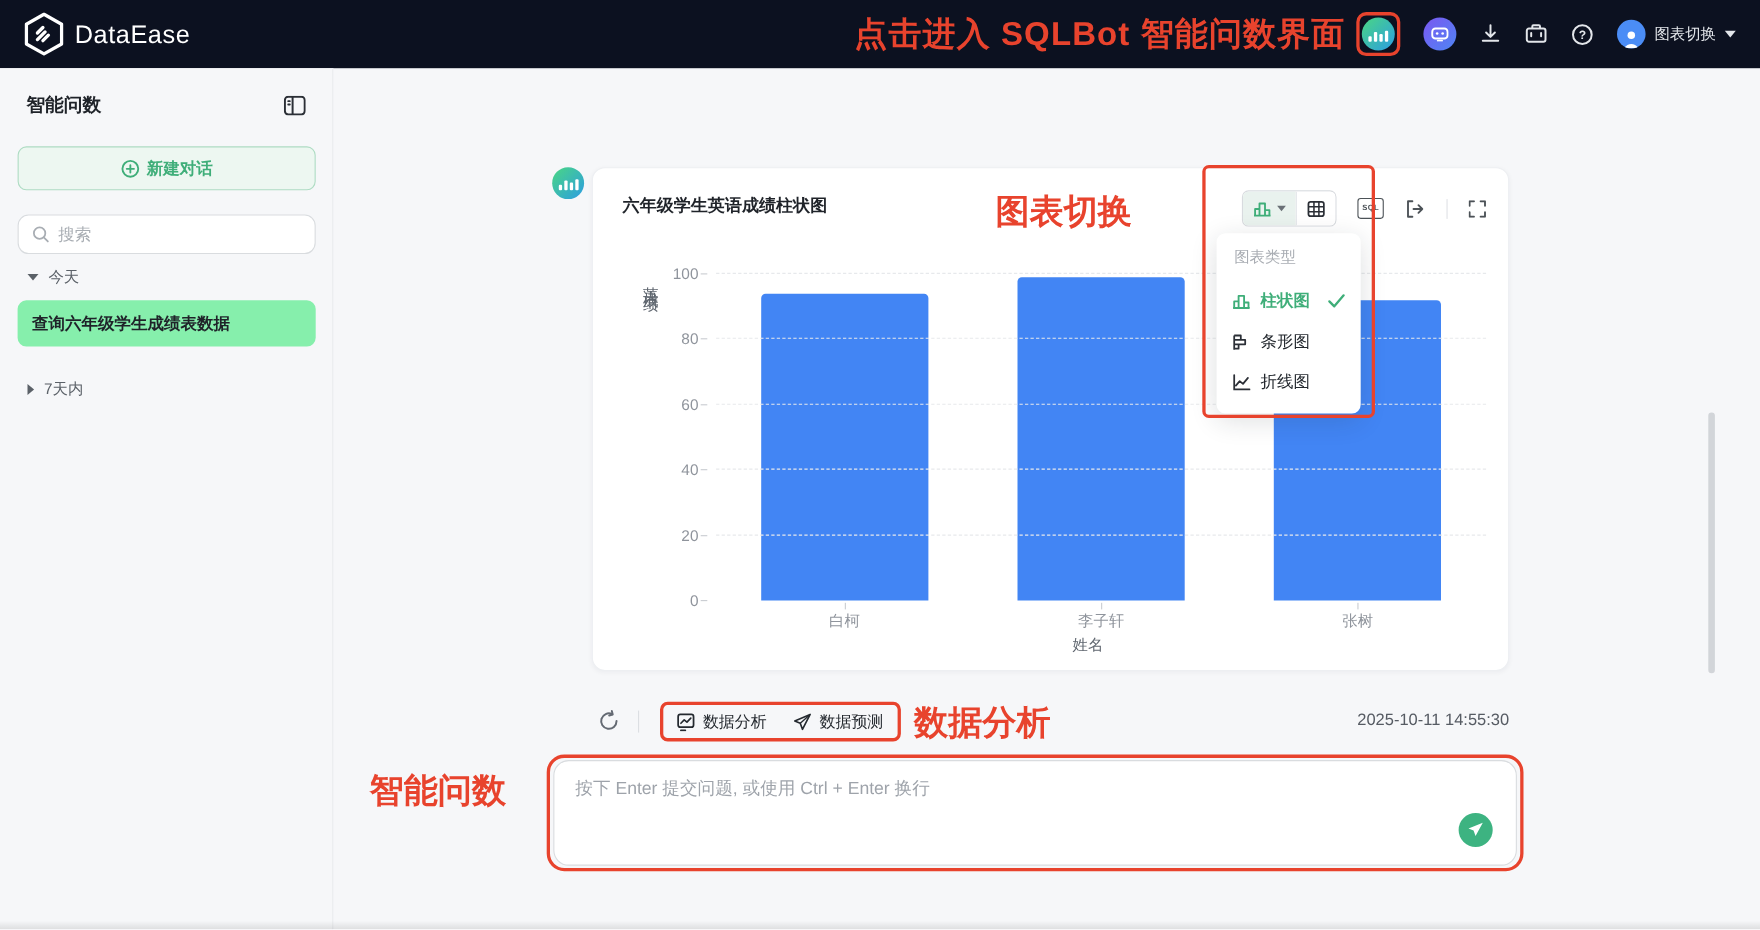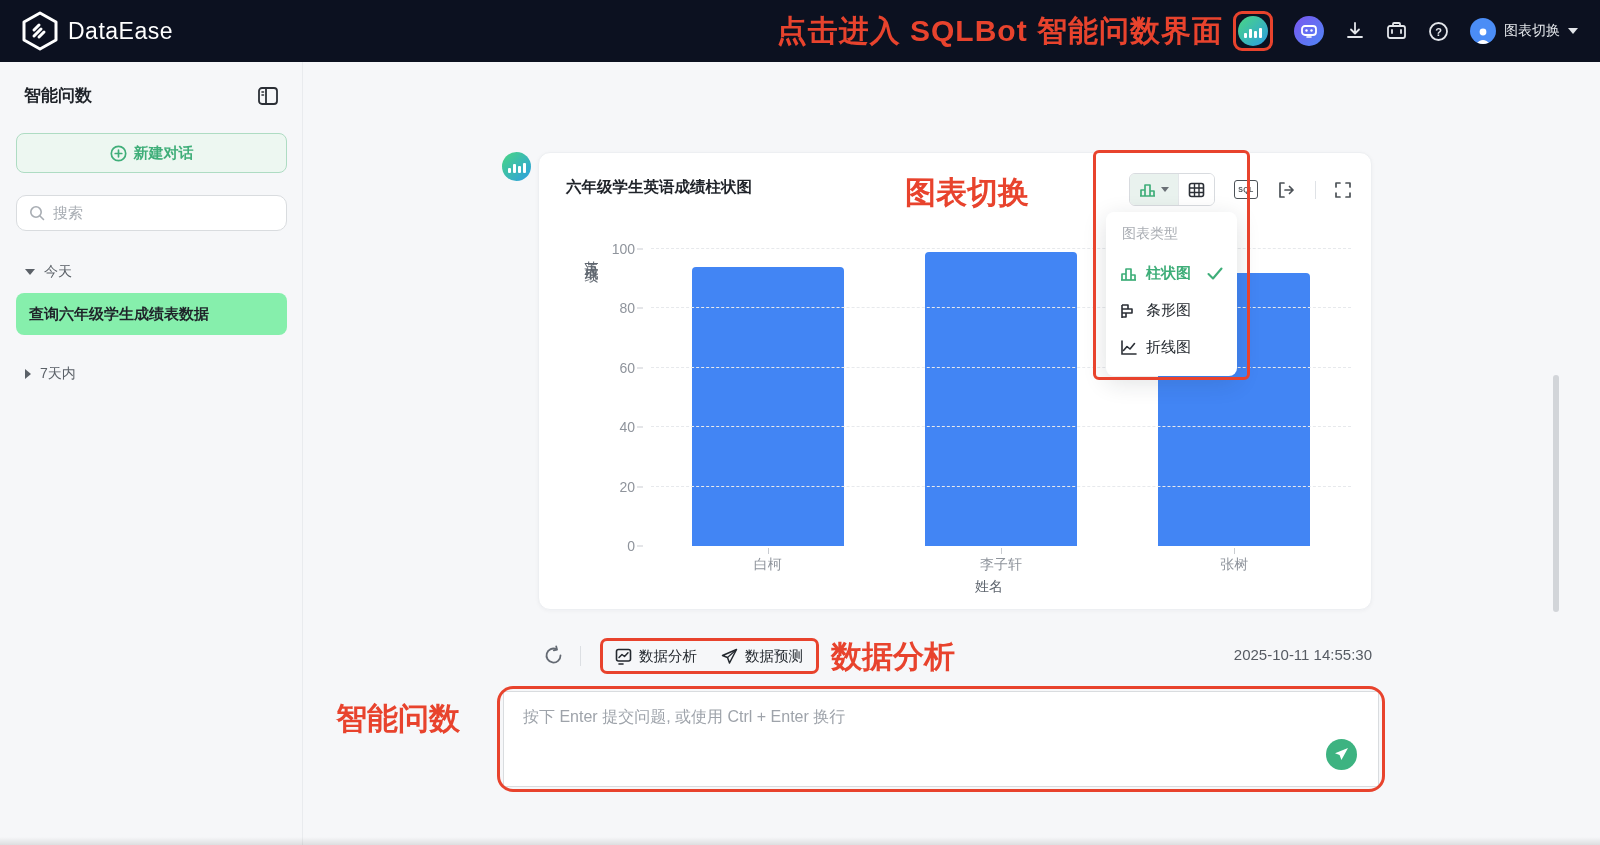--- a/index.html
+++ b/index.html
@@ -29,21 +29,21 @@
   
   .sidebar { position:absolute; left:0; top:62px; width:303px; height:783px; background:#f6f7f9;
              border-right:1px solid #e9ebee; padding:22px 16px; }
   .sb-head { display:flex; align-items:center; justify-content:space-between; padding:0 8px 0 8px; }
   .sb-title { font-size:17px; font-weight:700; color:#1f2329; }
   .new-chat-btn { margin-top:26px; height:40px; width:271px; background:#edf7f1; border:1px solid #aedcc3;
                   border-radius:8px; color:#3fae79; font-size:15px; font-weight:600;
                   display:flex; align-items:center; justify-content:center; gap:7px; cursor:pointer; }
   .search-box { margin-top:22px; height:36px; width:271px; background:#fff; border:1px solid #d9dcdf; border-radius:10px;
                 display:flex; align-items:center; gap:8px; padding:0 12px; color:#a8adb3; font-size:15px; }
-  .sb-group { margin-top:32px; display:flex; align-items:center; gap:9px; color:#5b6168; font-size:14px; padding-left:9px; cursor:pointer; }
+  .sb-group { margin-top:12px; display:flex; align-items:center; gap:9px; color:#5b6168; font-size:14px; padding-left:9px; cursor:pointer; }
   .tri-down { width:0; height:0; border-left:5px solid transparent; border-right:5px solid transparent; border-top:6px solid #5b6168; }
   .tri-right { width:0; height:0; border-top:5px solid transparent; border-bottom:5px solid transparent; border-left:6px solid #5b6168; }
   .sb-item { margin-top:12px; background:#86efac; border-radius:8px; height:42px; width:271px;
              display:flex; align-items:center; padding:0 13px; font-size:15px; font-weight:600; color:#1f2329; cursor:pointer; }
   .sb-group-2 { margin-top:30px; }
 
   
   .user-bubble { position:absolute; top:80px; right:228px; height:40px; background:#eef0f3; border-radius:10px;
                  display:flex; align-items:center; padding:0 20px; font-size:15px; color:#1f2329; }
   .bot-avatar { position:absolute; left:502px; top:152px; width:29px; height:29px; border-radius:50%;
@@ -94,21 +94,21 @@
   .action-row-refresh { position:absolute; left:543px; top:645px; cursor:pointer; display:flex; }
   .action-divider { position:absolute; left:580px; top:646px; width:1px; height:20px; background:#dcdfe3; }
   .actions-box { position:absolute; left:600px; top:638px; width:219px; height:36px; border:3px solid #e8432d; border-radius:7px;
                  display:flex; align-items:center; gap:24px; padding:0 12px; }
   .action-btn { display:flex; align-items:center; gap:7px; font-size:14.5px; color:#24292f; cursor:pointer; white-space:nowrap; }
   .timestamp { position:absolute; right:228px; top:646px; font-size:15px; color:#565b63; }
 
   
   .input-frame { position:absolute; left:497px; top:686px; width:888px; height:106px; border:3px solid #e8432d; border-radius:16px; z-index:30; pointer-events:none; }
   .input-area { position:absolute; left:503px; top:691px; width:876px; height:96px; background:#fff;
-                border:1px solid #d9dcdf; border-radius:2px; }
+                border:1px solid #d9dcdf; border-radius:14px; }
   .input-area textarea { width:100%; height:100%; border:none; outline:none; resize:none; background:transparent;
                          padding:15px 60px 15px 19px; font-size:16px; color:#1f2329; font-family:"Liberation Sans",sans-serif; }
   .input-area textarea::placeholder { color:#9ea3aa; }
   .send-btn { position:absolute; right:21px; bottom:16px; width:31px; height:31px; border-radius:50%;
               background:#3db381; display:flex; align-items:center; justify-content:center; cursor:pointer; }
 
   .scroll-thumb { position:absolute; left:1553px; top:375px; width:6px; height:237px; background:#d2d5d9; border-radius:3px; cursor:pointer; }
   .bottom-fade { position:absolute; left:0; bottom:0; width:100%; height:8px;
                  background:linear-gradient(to bottom, rgba(0,0,0,0), rgba(0,0,0,.10)); pointer-events:none; }
 </style>

